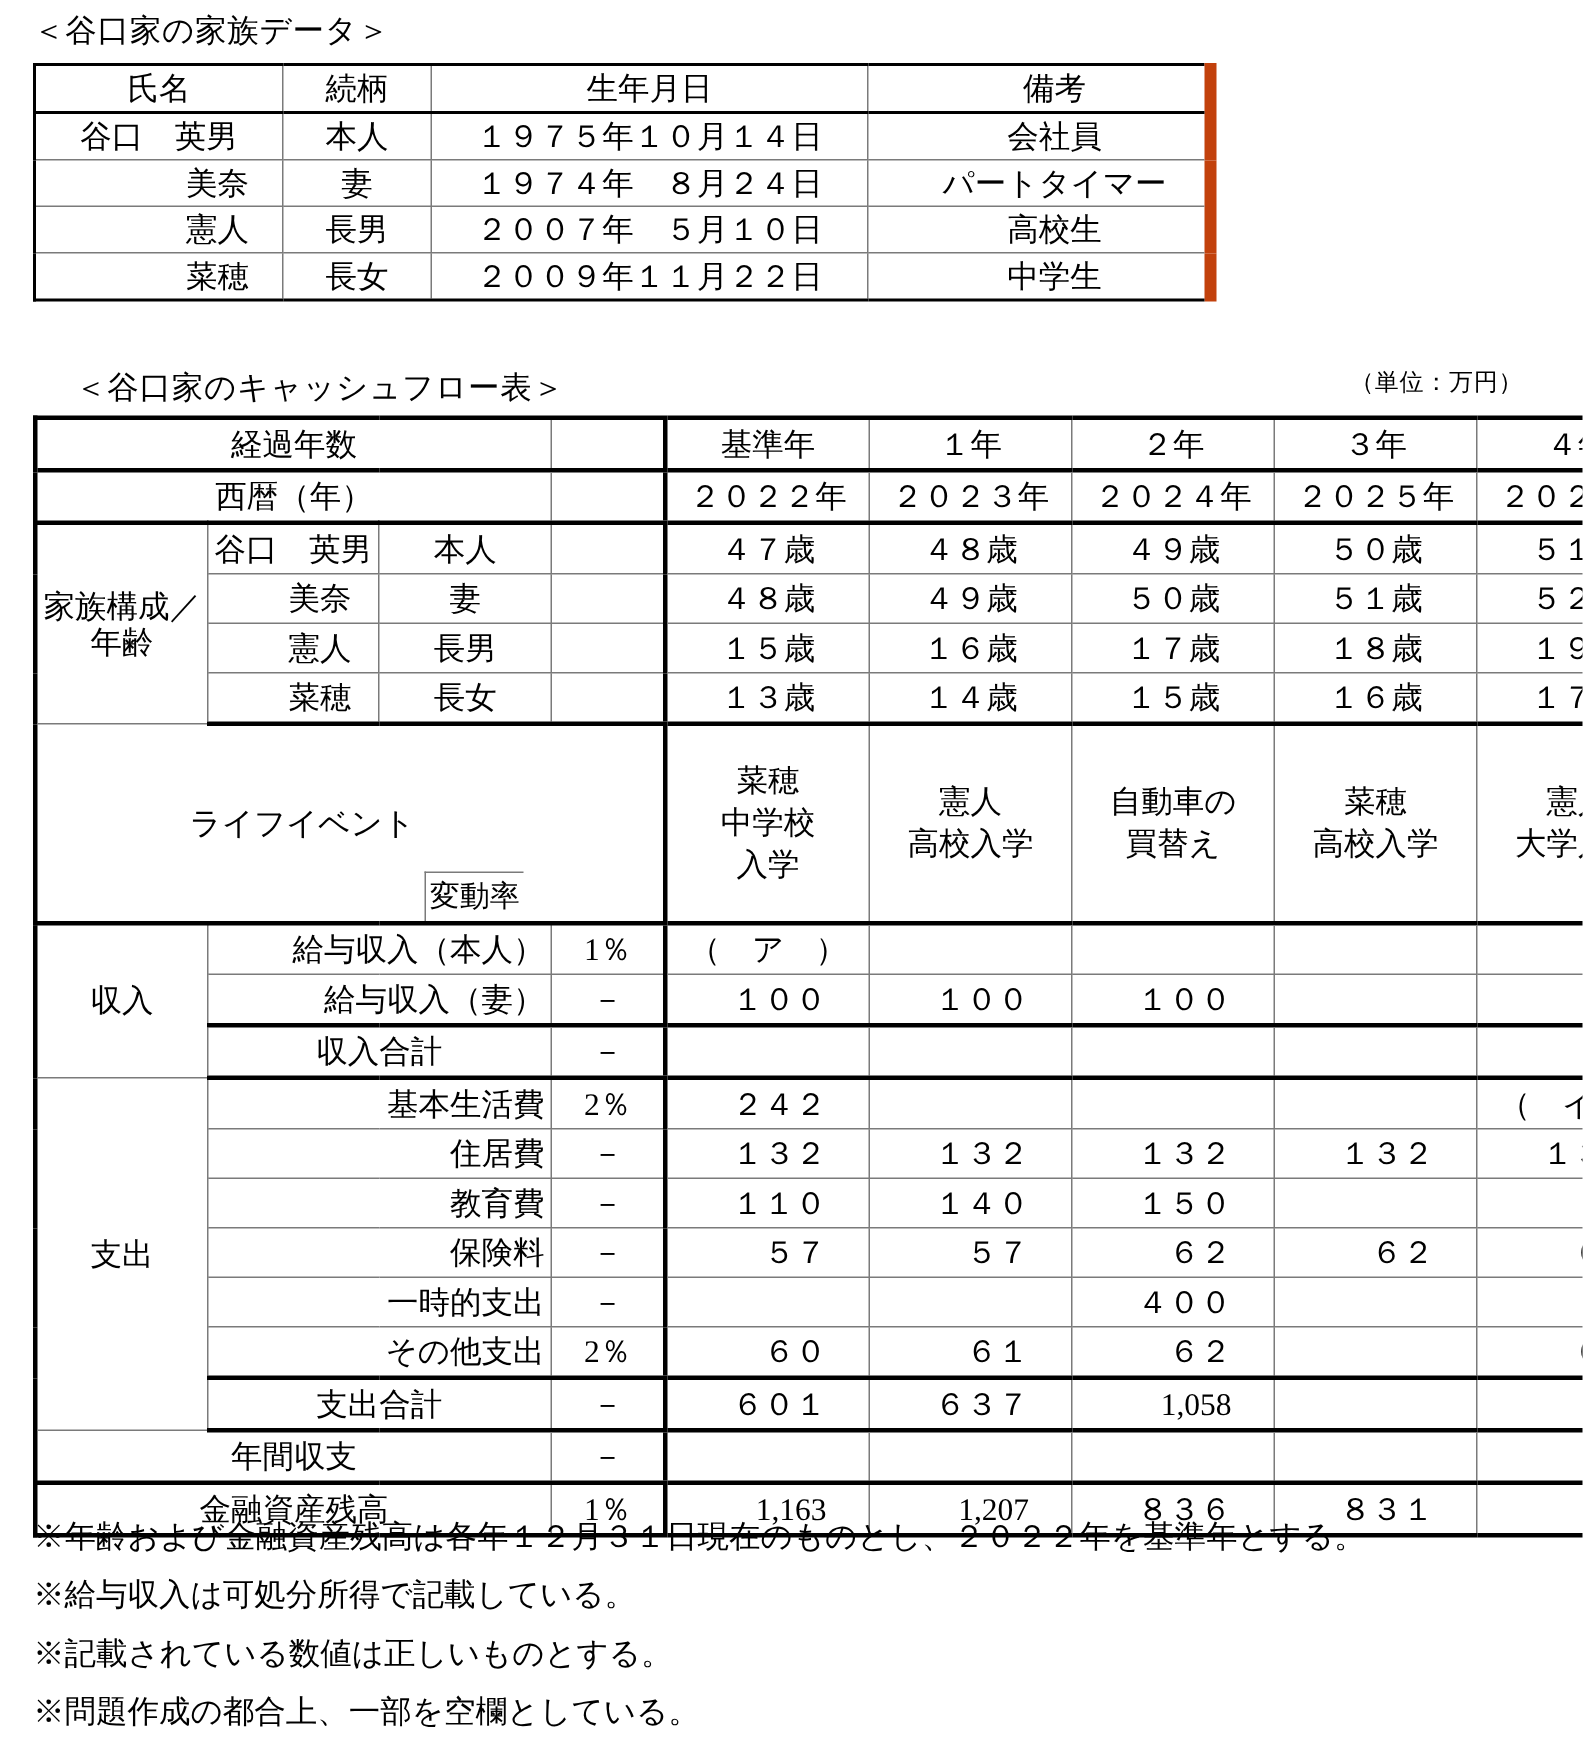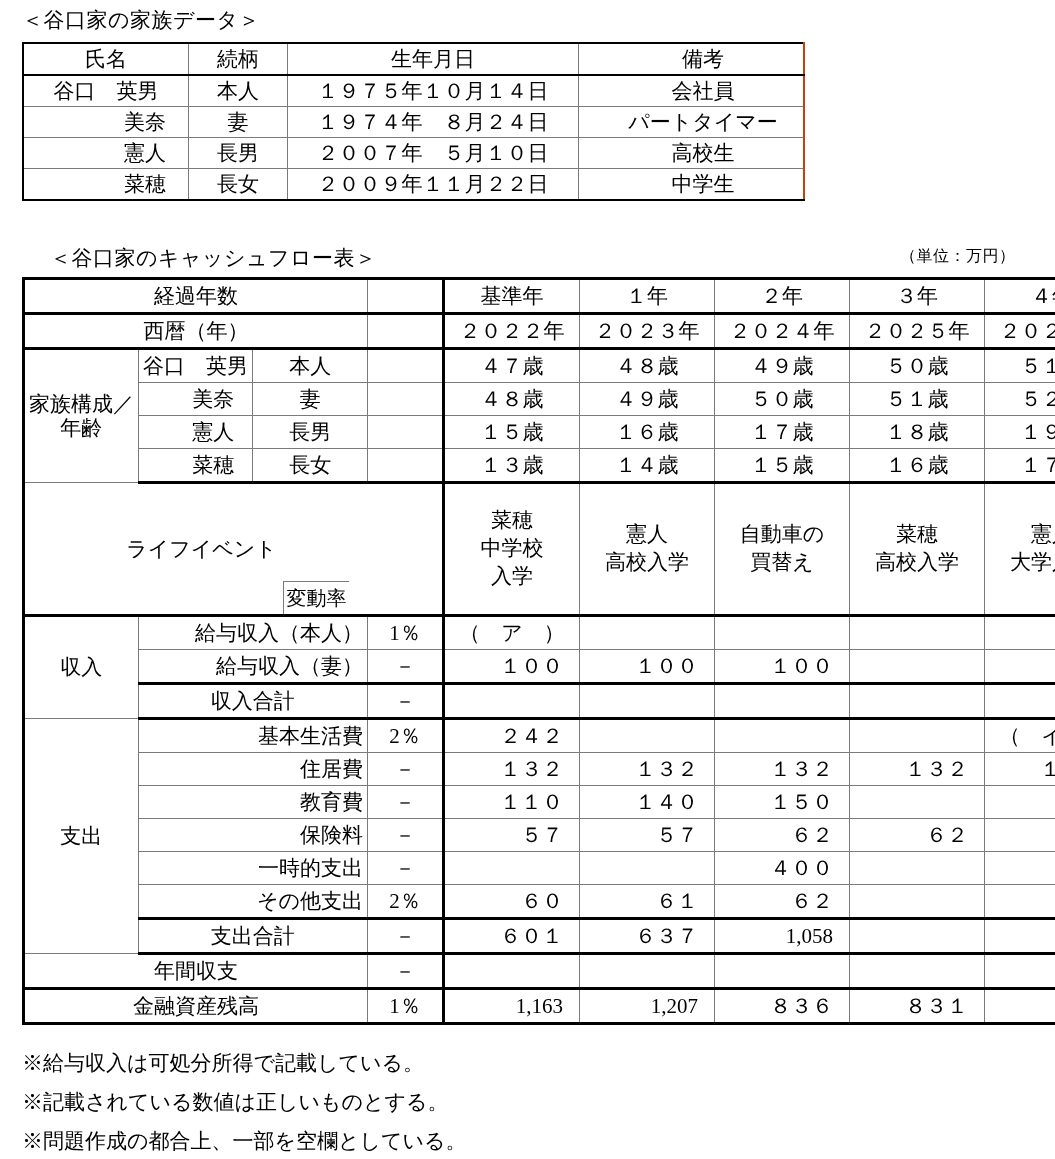--- a/index.html
+++ b/index.html
@@ -61,21 +61,21 @@
   #family-table td { height: 30px; }
   #family-table .c-name  { width: 156px; }
   #family-table .c-rel   { width: 90px; border-radius: 10px;  }
   #family-table .c-birth { width: 282px; }
   #family-table .c-note  { width: 192px; }
   #family-table .nm-right { text-align: right; padding-right: 22px; }
   #family-table .nm-full  { text-align: center; }
   #family-table tr:first-child td { border-top: 2px solid #000; }
   #family-table tr:last-child td  { border-bottom: 2px solid #000; }
   #family-table td:first-child    { border-left: 2px solid #000; font-family: Liberation Serif, serif; }
-  #family-table td:last-child     { border-right: 2px solid #c2410c; padding-left: 28px; }
+  #family-table td:last-child     { border-right: 8px solid #c2410c; padding-left: 28px; }
   #family-table tr:nth-child(1) td { border-bottom: 2px solid #000; }
 
   
   #cf-table {
     left: 22px;
     top: 277px;
     width: 1010px;
   }
   #cf-table td {
     height: 32px;
@@ -87,21 +87,21 @@
   .w-lab3 { width: 76px; }
   .w-rate { width: 66px; }
   .w-yr   { width: 126px; }
 
   
   .tb-top    { border-top: 3px solid #000 !important; }
   .tb-bottom { border-bottom: 3px solid #000 !important; }
   .tb-left   { border-left: 3px solid #000 !important; }
   .tb-right  { border-right: 3px solid #000 !important; }
 
-  .num { text-align: right; padding-right: 16px; }
+  .num { text-align: right; padding-right: 28px; }
   .numc { text-align: center; }
   .lab-left { text-align: right; padding-left: 10px; }
   .lab-right { text-align: right; padding-right: 18px; }
 
   .life-cell {
     vertical-align: middle;
     font-size: 21px;
     line-height: 1.32;
   }
   .life-label {
@@ -387,17 +387,18 @@
         <td class="tb-left tb-bottom num">1,163</td>
         <td class="num tb-bottom">1,207</td>
         <td class="num tb-bottom">８３６</td>
         <td class="num tb-bottom">８３１</td>
         <td class="num tb-bottom tb-right"></td>
       </tr>
 
     </tbody>
   </table>
 
+  <div class="note" id="note0">※年齢および金融資産残高は各年１２月３１日現在のものとし、２０２２年を基準年とする。</div>
   <div class="note" id="note1">※給与収入は可処分所得で記載している。</div>
   <div class="note" id="note2">※記載されている数値は正しいものとする。</div>
   <div class="note" id="note3">※問題作成の都合上、一部を空欄としている。</div>
 
 </div>
 
 </body></html>

